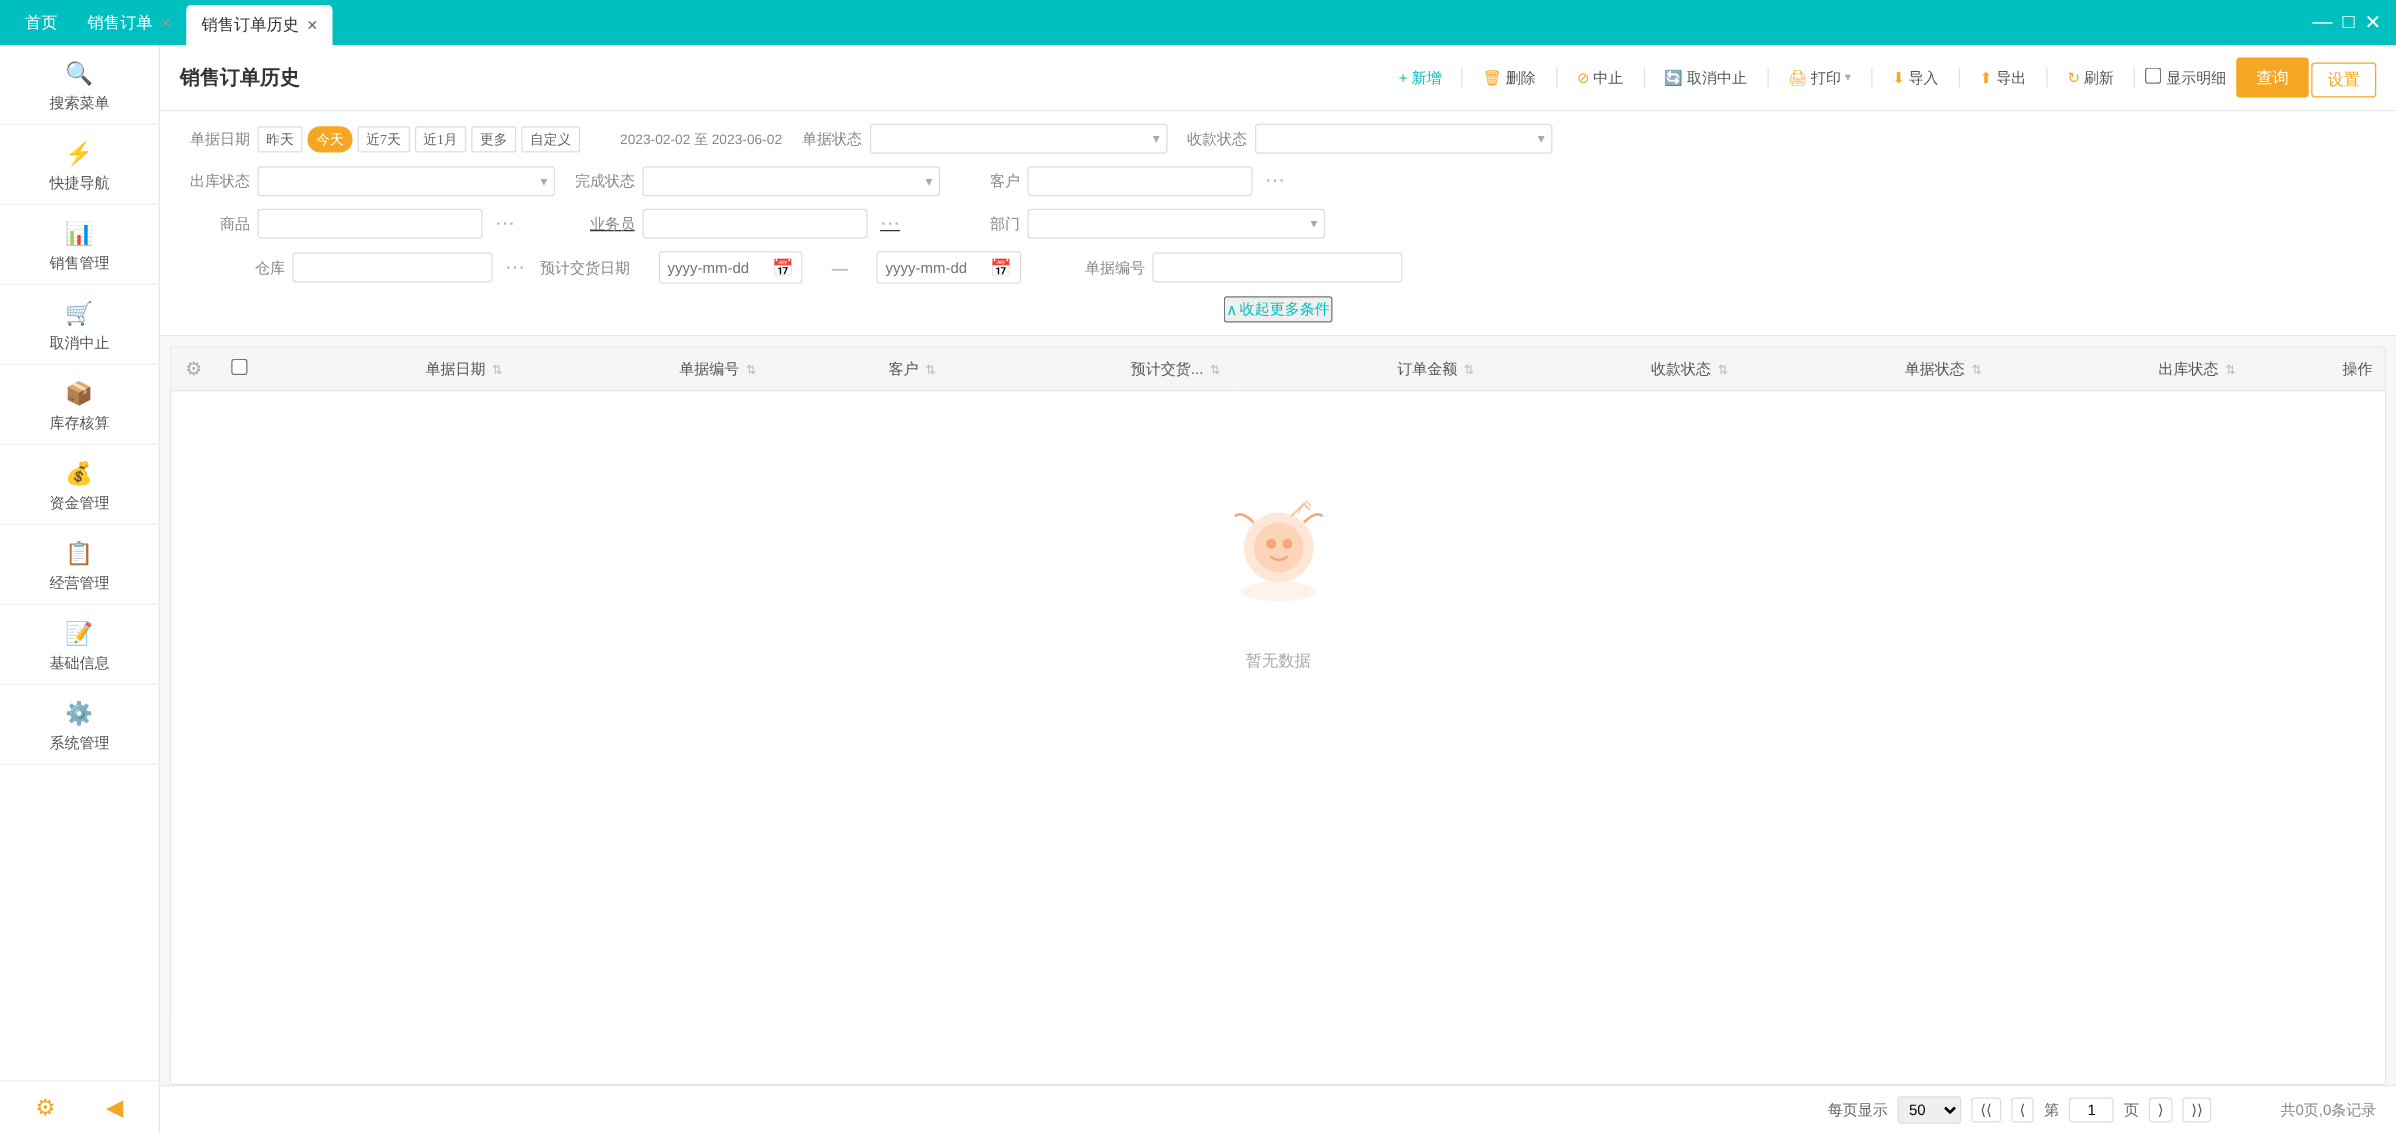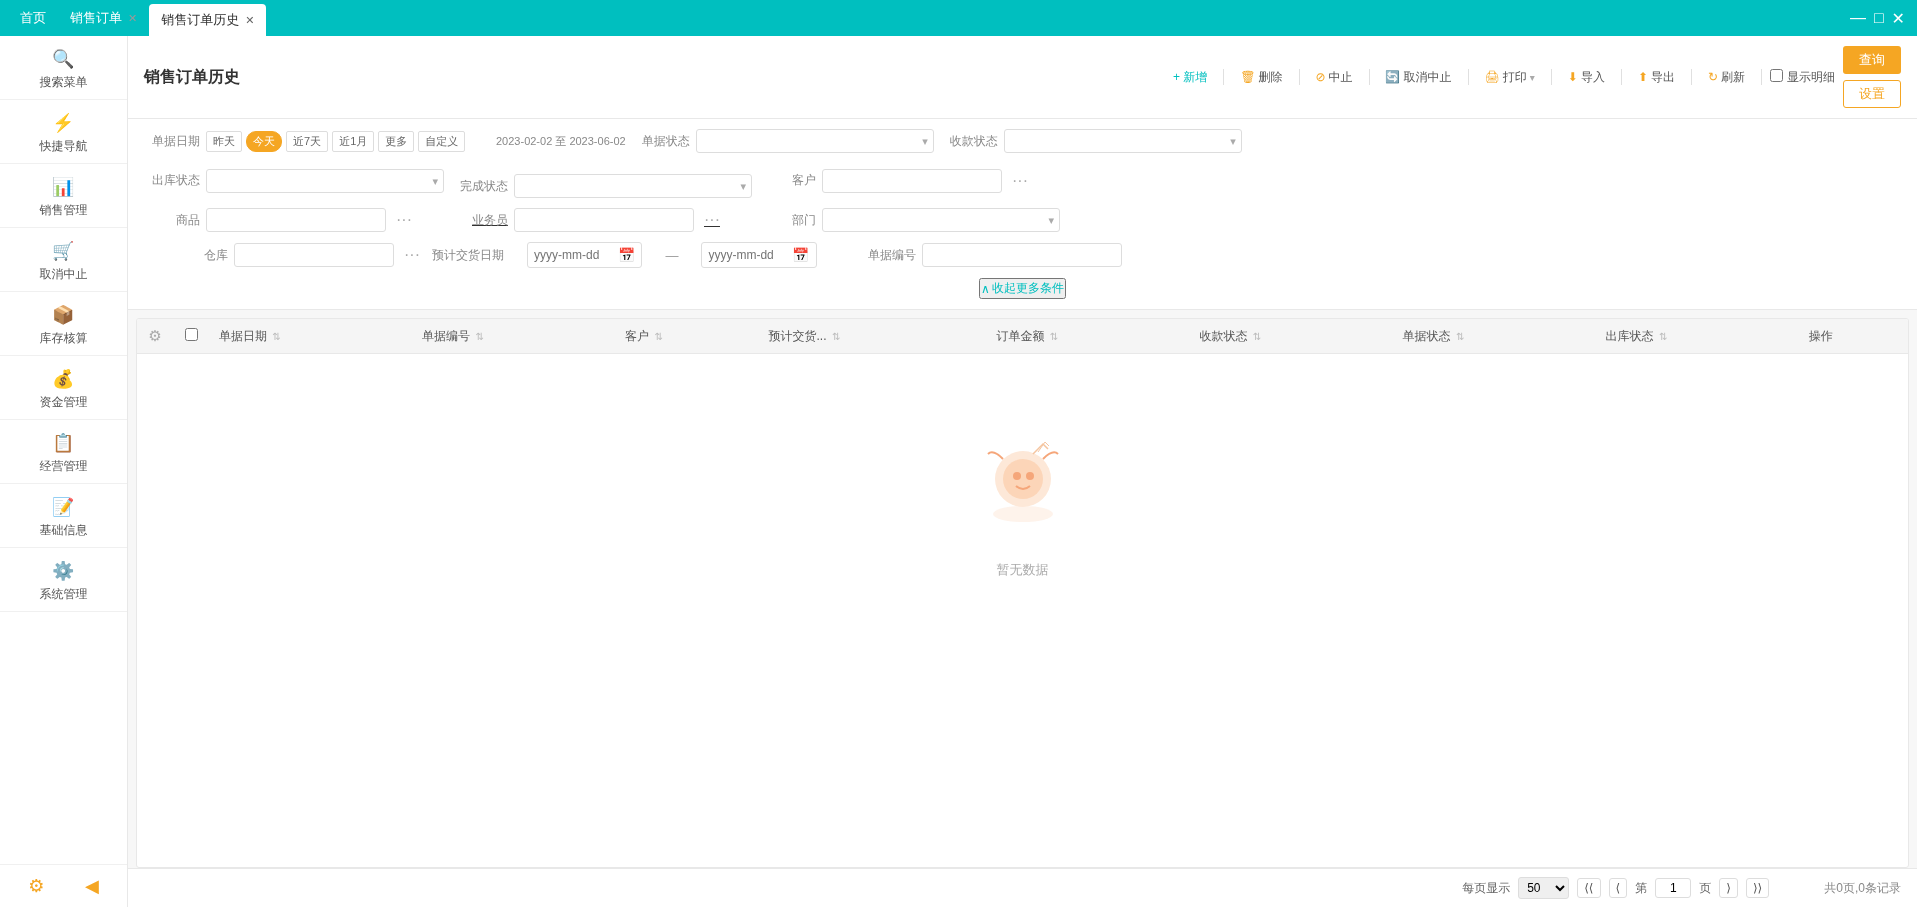--- a/index.html
+++ b/index.html
@@ -42,34 +42,34 @@
     
     .filter-area { background: #fff; padding: 10px 16px; flex-shrink: 0; border-bottom: 1px solid #e8e8e8; }
     .filter-row { display: flex; align-items: center; margin-bottom: 10px; flex-wrap: wrap; gap: 8px; }
     .filter-group { display: flex; align-items: center; gap: 6px; min-width: 340px; }
     .filter-label { color: #888; font-size: 12px; min-width: 56px; text-align: right; flex-shrink: 0; }
     .filter-input { flex: 1; border: 1px solid #ddd; border-radius: 3px; padding: 4px 8px; font-size: 12px; outline: none; color: #333; }
     .filter-select-wrapper { flex: 1; position: relative; min-width: 140px; }
     .filter-select-wrapper select { width: 100%; border: 1px solid #ddd; border-radius: 3px; padding: 4px 24px 4px 8px; font-size: 12px; outline: none; color: #333; background: #fff; appearance: none; cursor: pointer; }
     .filter-select-wrapper::after { content: '▾'; position: absolute; right: 6px; top: 50%; transform: translateY(-50%); color: #aaa; font-size: 11px; pointer-events: none; }
     .date-filter { display: flex; align-items: center; gap: 4px; }
-    .date-btn { padding: 2px 6px; font-size: 11px; color: #666; cursor: pointer; border: 1px solid #ddd; border-radius: 2px; background: #fff; }
+    .date-btn { padding: 2px 6px; font-size: 11px; color: #666; cursor: pointer; border: 1px solid #ddd; border-radius: 2px; background: #fff; font-family: Liberation Serif, serif; }
     .date-btn.active { background: #f5a623; color: #fff; border-color: #f5a623; border-radius: 10px; }
     .filter-dot-btn { color: #aaa; cursor: pointer; font-size: 16px; padding: 0 4px; }
     .filter-date-input { border: 1px solid #ddd; border-radius: 3px; padding: 4px 6px; font-size: 12px; color: #999; min-width: 100px; display: flex; align-items: center; gap: 4px; }
     .filter-date-input input { border: none; outline: none; font-size: 12px; color: #999; width: 80px; background: transparent; }
     .filter-date-sep { color: #999; }
     .filter-cal-icon { color: #ccc; font-size: 14px; cursor: pointer; }
     .collapse-btn { color: #00bfbf; font-size: 12px; cursor: pointer; display: flex; align-items: center; gap: 2px; }
 
     
     .table-container { flex: 1; overflow: auto; background: #fff; margin: 8px 8px 0; border: 1px solid #e8e8e8; border-radius: 3px; }
     table { width: 100%; border-collapse: collapse; }
     thead tr { background: #f5f5f5; }
-    th { padding: 8px 10px; font-size: 12px; color: #555; font-weight: 500; text-align: left; border-bottom: 1px solid #e8e8e8; white-space: nowrap; }
+    th { padding: 8px 10px; font-size: 12px; color: #555; font-weight: 500; text-align: right; border-bottom: 1px solid #e8e8e8; white-space: nowrap; }
     th .sort-icon { color: #bbb; font-size: 10px; margin-left: 2px; }
     td { padding: 8px 10px; font-size: 12px; color: #333; border-bottom: 1px solid #f0f0f0; }
     .th-settings { width: 36px; text-align: center; }
     .th-check { width: 36px; text-align: center; }
     .gear-icon { color: #aaa; cursor: pointer; font-size: 15px; }
 
     
     .empty-state { display: flex; flex-direction: column; align-items: center; justify-content: center; padding: 80px 0; }
     .empty-text { color: #aaa; font-size: 13px; }
 
@@ -192,21 +192,21 @@
         <div class="toolbar-divider"></div>
         <button class="toolbar-btn">
           <span style="color:#f5a623;">↻</span>
           <span>刷新</span>
         </button>
         <div class="toolbar-divider"></div>
         <label class="display-detail">
           <input type="checkbox" style="">
           <span>显示明细</span>
         </label>
-        <div style="display:flex;flex-direction:column;gap:2px;">
+        <div style="display:flex;gap:2px;">
           <button class="query-btn">查询</button>
           <button class="settings-btn">设置</button>
         </div>
       </div>
     </div>
 
     <div class="filter-area">
 
       <div class="filter-row">
         <div class="filter-group">
@@ -243,21 +243,21 @@
 
       <div class="filter-row">
         <div class="filter-group" style="min-width:300px;">
           <span class="filter-label">出库状态</span>
           <div class="filter-select-wrapper">
             <select>
               <option value=""></option>
             </select>
           </div>
         </div>
-        <div class="filter-group" style="min-width:300px;margin-top:11px;">
+        <div class="filter-group" style="min-width:300px;">
           <span class="filter-label">完成状态</span>
           <div class="filter-select-wrapper">
             <select>
               <option value=""></option>
             </select>
           </div>
         </div>
         <div class="filter-group" style="min-width:300px;">
           <span class="filter-label">客户</span>
           <input class="filter-input" type="text" style="max-width: 180px;">

